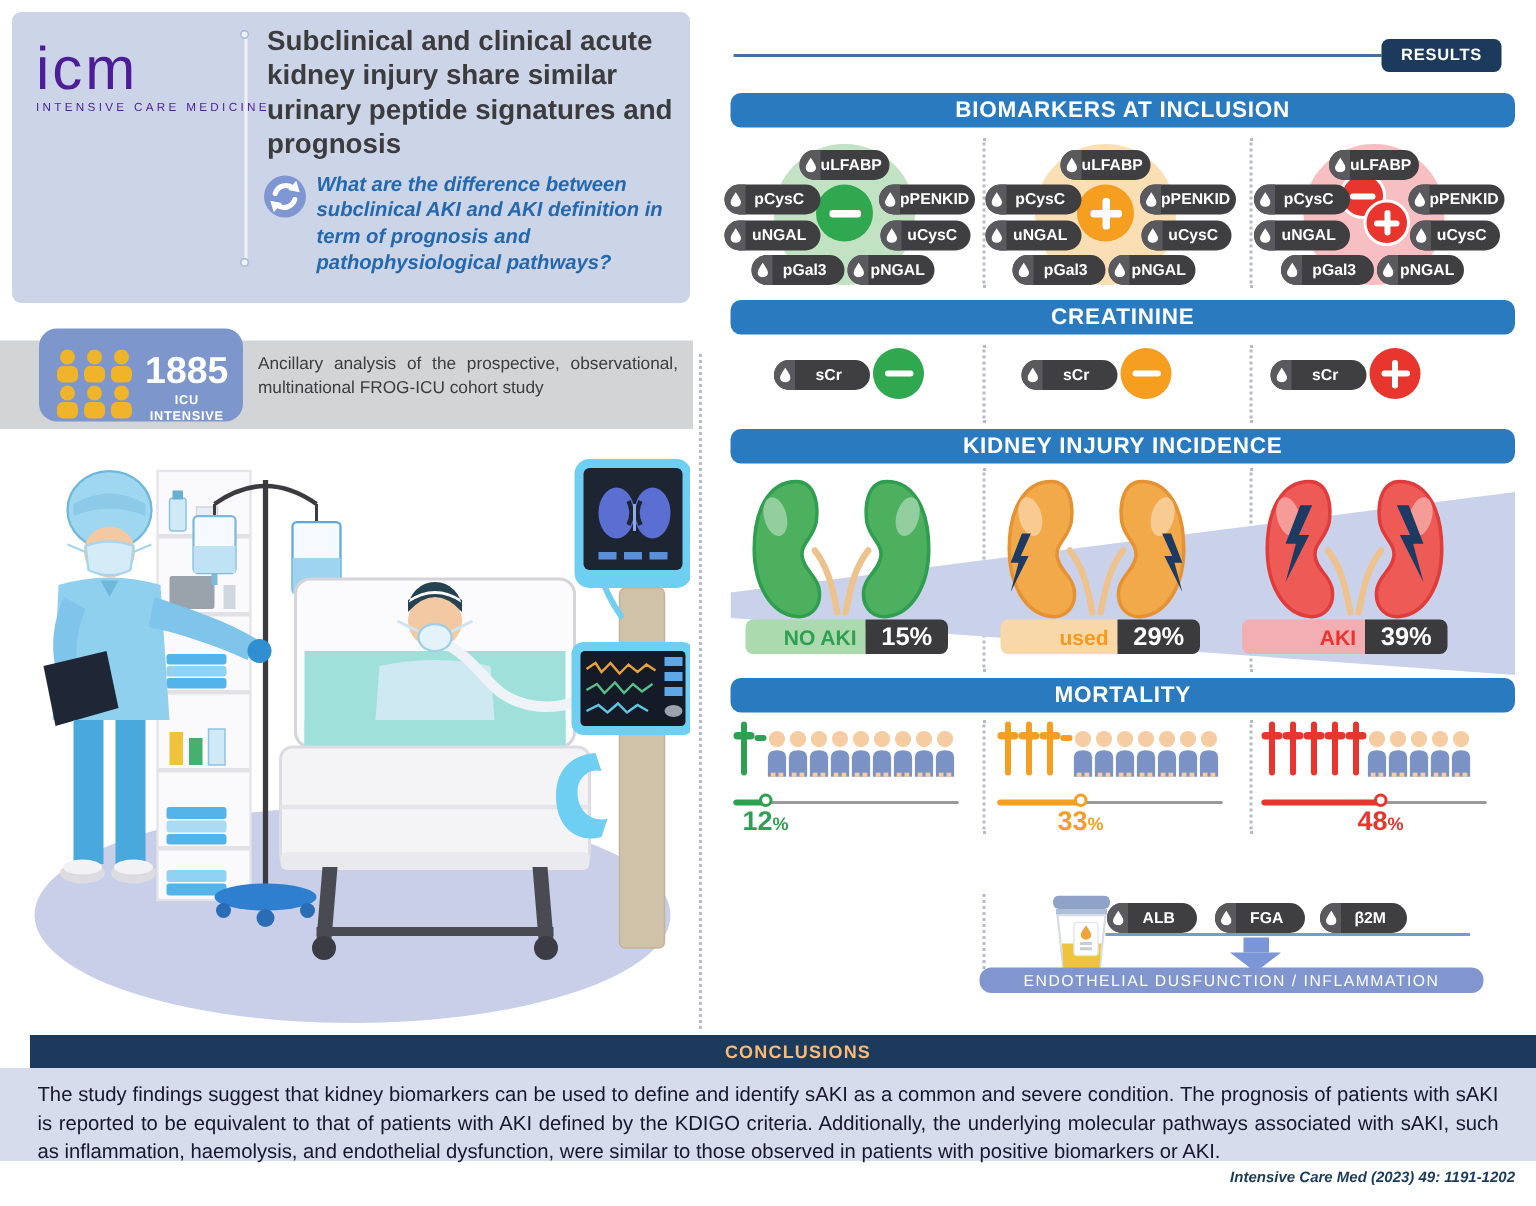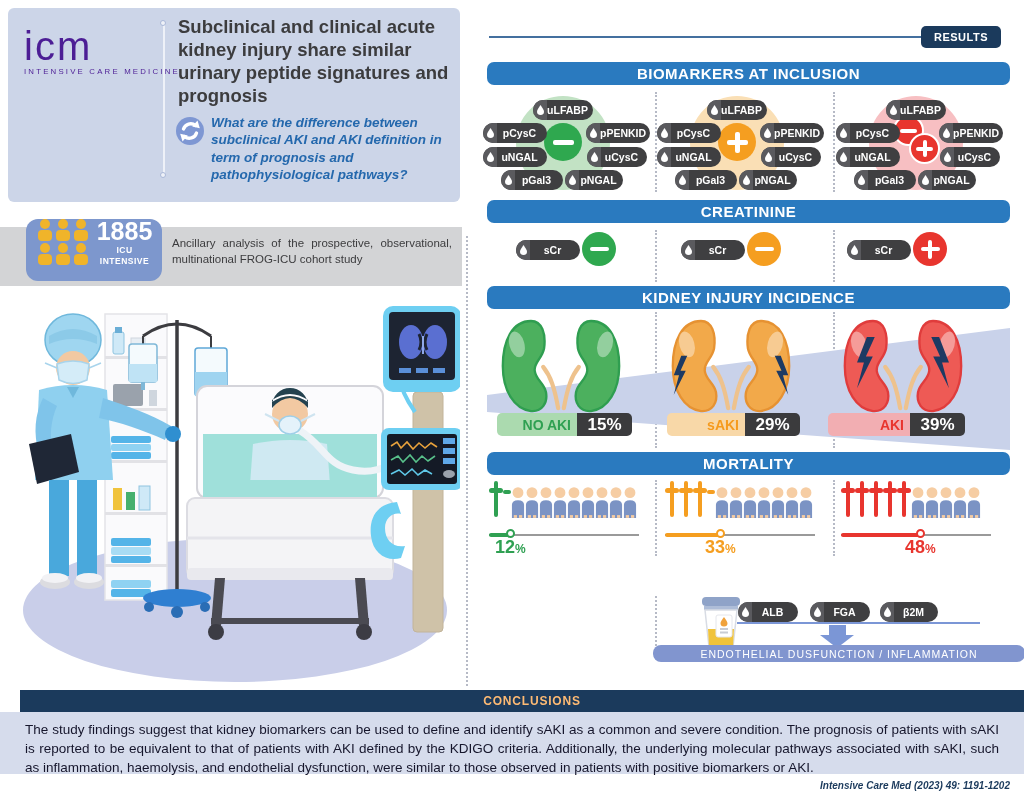--- a/index.html
+++ b/index.html
@@ -20,21 +20,21 @@
     color:#3c3c3e;line-height:1.24;}
   .q-icon{position:absolute;left:167px;top:108px;}
   .question{position:absolute;left:203px;top:106px;width:252px;font-size:13.5px;font-weight:bold;
     font-style:italic;color:#2468ad;line-height:1.28;}
 
   
   .sd-bar{position:absolute;left:0;top:203px;width:462px;height:24px;background:#1b3a5c;color:#fff;
     font-size:12.5px;font-weight:bold;letter-spacing:0.6px;display:flex;align-items:center;justify-content:center;}
   .sd-gray{position:absolute;left:0;top:227px;width:462px;height:59px;background:#d3d4d6;}
   .patients-box{position:absolute;left:26px;top:219px;width:136px;height:62px;background:#7d97cd;border-radius:12px;
-    display:flex;align-items:flex-start;justify-content:center;gap:7px;}
+    display:flex;align-items:flex-end;justify-content:center;gap:7px;}
   .pc-col{color:#fff;text-align:center;line-height:1;}
   .pc-num{font-size:25px;font-weight:bold;}
   .pc-sub{font-size:8.5px;font-weight:bold;letter-spacing:0.5px;margin-top:2px;}
   .sd-desc{position:absolute;left:172px;top:236px;width:280px;font-size:11.5px;color:#3c3c3e;
     text-align:justify;line-height:1.35;}
 
   
   .vdot{position:absolute;width:0;border-left:2px dotted #b6bac6;}
 
   
@@ -72,21 +72,21 @@
   .slider-col{position:absolute;top:55px;left:0;height:3.5px;border-radius:2px;}
   .slider-ring{position:absolute;top:51px;width:9px;height:9px;border-radius:50%;background:#fff;}
   .pct{position:absolute;top:60px;font-weight:bold;font-size:18px;line-height:1;}
   .pct .sym{font-size:12px;}
 
   
   .pw-line{position:absolute;left:250px;top:622px;width:243px;height:2px;background:#7b96d6;}
   .pw-arrow-stem{position:absolute;left:342px;top:625px;width:17px;height:10px;background:#7b96d6;}
   .pw-arrow-head{position:absolute;left:333px;top:635px;width:0;height:0;
     border-left:17px solid transparent;border-right:17px solid transparent;border-top:13px solid #7b96d6;}
-  .pw-bar{position:absolute;left:166px;top:645px;width:372px;height:17px;background:#8195cf;border-radius:8px;
+  .pw-bar{position:absolute;left:166px;top:645px;width:336px;height:17px;background:#8195cf;border-radius:8px;
     color:#fff;font-size:10.5px;letter-spacing:1px;display:flex;align-items:center;justify-content:center;}
 
   
   .concl-bar{position:absolute;left:0;top:690px;width:1024px;height:22px;background:#1b3a5c;color:#fdba74;
     font-size:12px;font-weight:bold;letter-spacing:0.8px;display:flex;align-items:center;justify-content:center;margin-left:20px;}
   .concl-area{position:absolute;left:0;top:712px;width:1024px;height:62px;background:#d6dcec;}
   .concl-area p{margin:8px 25px;font-size:13.5px;line-height:1.42;color:#16162c;text-align:justify;}
   .citation{position:absolute;right:14px;top:780px;font-size:10px;font-weight:bold;font-style:italic;color:#1b3a5c;}
 </style>
 </head>
@@ -540,21 +540,21 @@
             </g>
             <g transform="translate(130,0) scale(-1,1)">
     <path d="M33,3 C13,3 3,24 3,51 C3,77 15,97 33,99 C45,100 51,90 49,79 C47,69 38,66 37,56 C36,47 45,43 47,32 C49,17 45,3 33,3 Z" fill="#ee5a55" stroke="#e03c3c" stroke-width="2.5"></path>
     <ellipse cx="18" cy="28" rx="8" ry="14" fill="rgba(255,255,255,0.4)" transform="rotate(-15 18 28)"></ellipse>
     <path d="M46,52 C54,62 58,74 62,96" stroke="#eec28d" stroke-width="4.5" fill="none" stroke-linecap="round"></path>
     <path d="M10,0 L0,26 L7,26 L0,52 L16,20 L9,20 L18,0 Z" fill="#1d3a63" transform="translate(16,20) scale(1.05)"></path>
             </g>
           </svg></div>
         <div class="klabel" style="left:10px;top:413px;width:80px;background:#abdaaf;color:#2fa052;">NO AKI</div>
         <div class="kvalue" style="left:90px;top:413px;width:55px;">15%</div>
-        <div class="klabel" style="left:180px;top:413px;width:78px;background:#f8d8a8;color:#f59a1d;">sAKI</div>
+        <div class="klabel" style="left:180px;top:413px;width:78px;background:#f8d8a8;color:#f59a1d;">used</div>
         <div class="kvalue" style="left:258px;top:413px;width:55px;">29%</div>
         <div class="klabel" style="left:341px;top:413px;width:82px;background:#f2aeb2;color:#e8352e;">AKI</div>
         <div class="kvalue" style="left:423px;top:413px;width:55px;">39%</div>
         <div class="mort-group" style="left:2px;">
     <div class="icon-row">
             <span class="cross">
       <span class="v" style="background:#2fa052;"></span>
               <span class="h" style="background:#2fa052;"></span>
             </span>
             <span class="stub" style="background:#2fa052;"></span>

